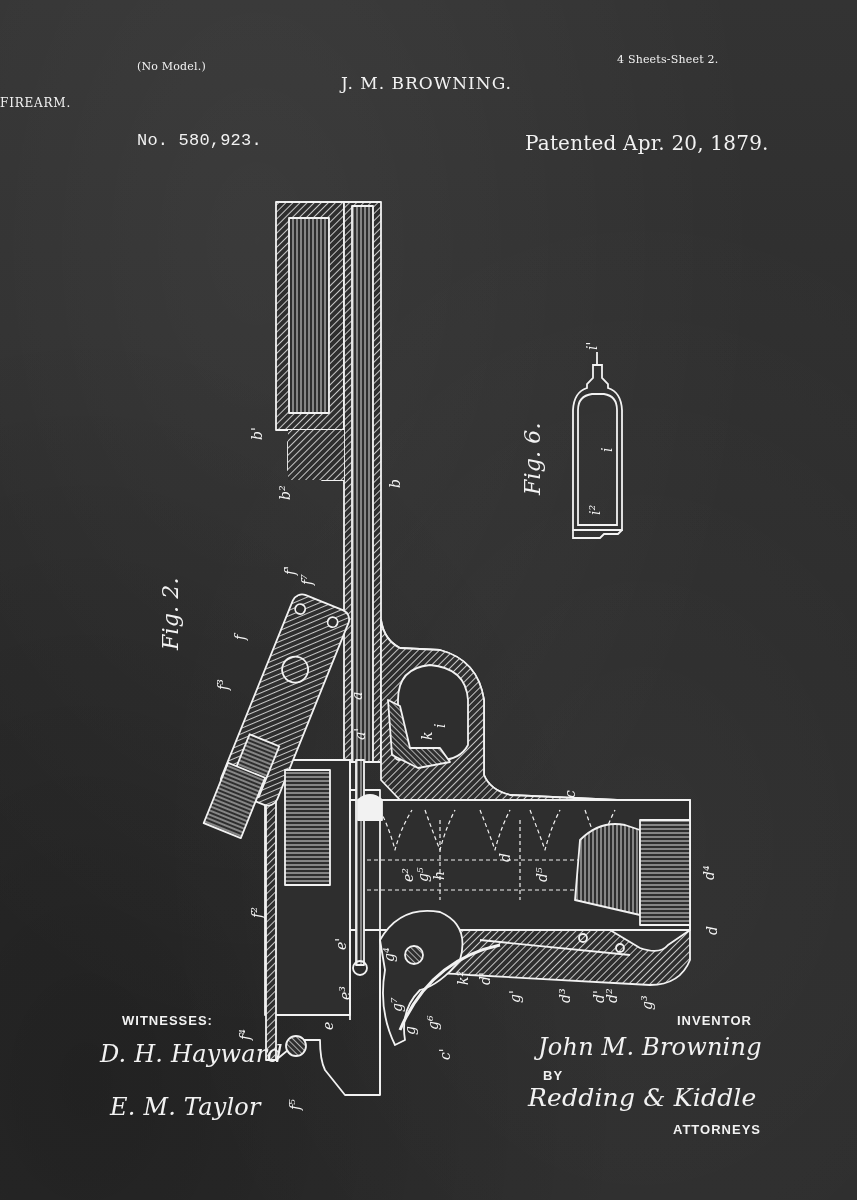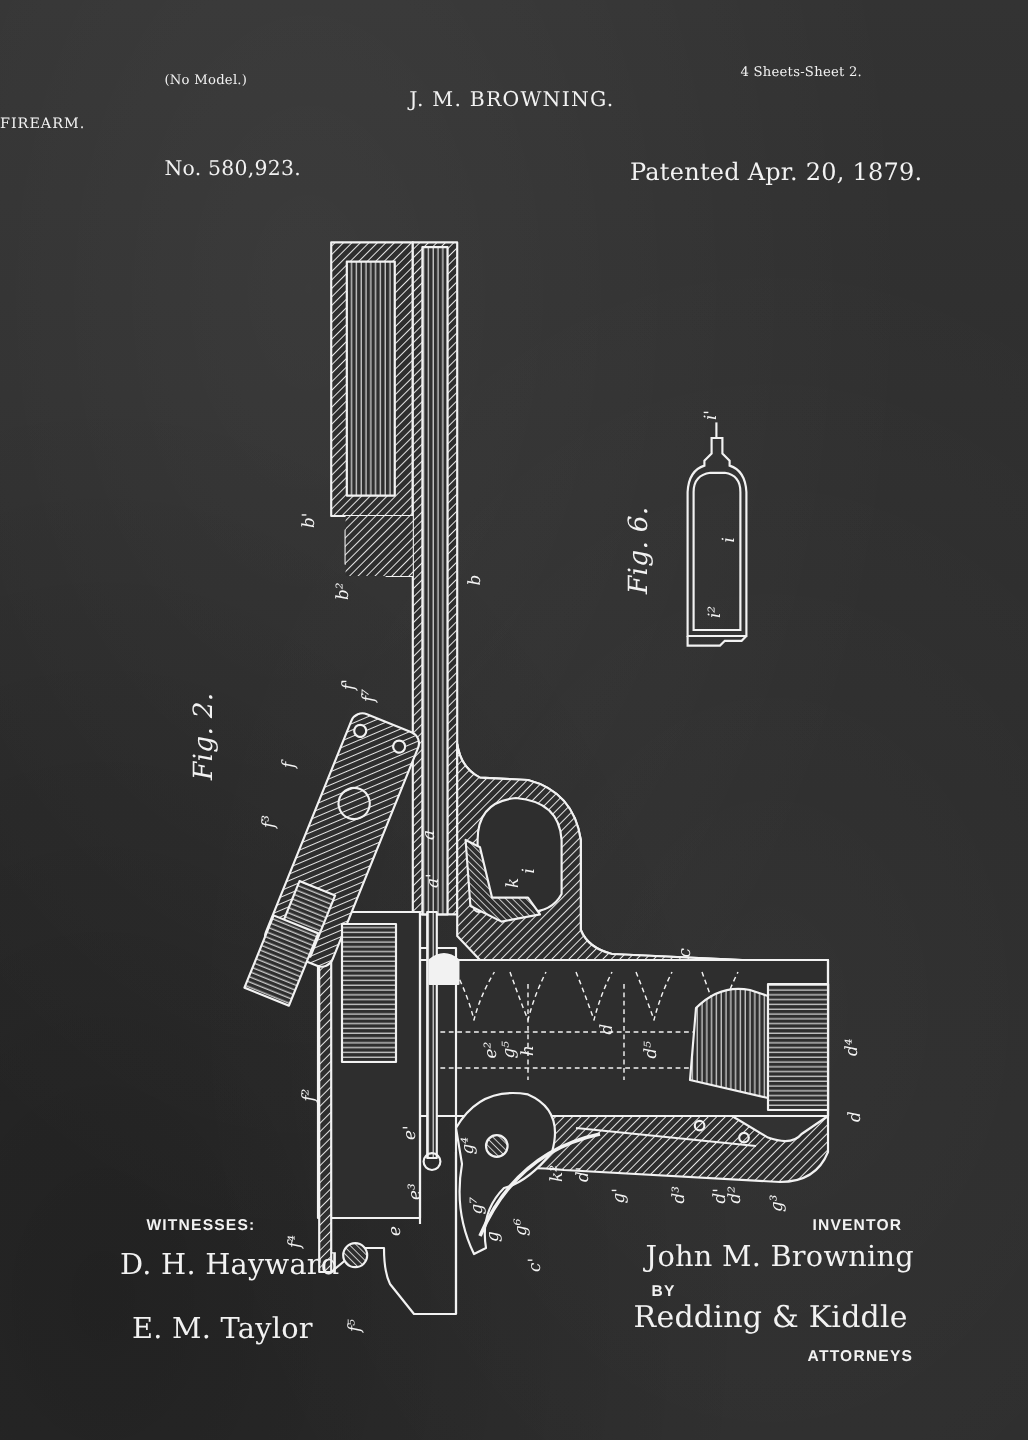--- a/index.html
+++ b/index.html
@@ -16,28 +16,28 @@
       radial-gradient(ellipse at 30% 20%, rgba(255,255,255,0.05), transparent 60%),
       radial-gradient(ellipse at 75% 70%, rgba(255,255,255,0.035), transparent 55%),
       radial-gradient(ellipse at 10% 90%, rgba(0,0,0,0.25), transparent 50%),
       linear-gradient(180deg, #333 0%, #2b2b2b 55%, #2d2d2d 100%);
   }
   .txt { position: absolute; white-space: nowrap; letter-spacing: 0.2px; }
   .no-model { left: 137px; top: 60px; font-size: 11px; }
   .sheets { left: 617px; top: 53px; font-size: 11px; }
   .inventor-name { left: 0; width: 857px; text-align: center; top: 73px; font-size: 17px; letter-spacing: 1px; transform: translateX(-2px); }
   .subject { left: 0; width: 857px; top: 96px; font-size: 12px; letter-spacing: 0.8px; }
-  .patent-no { left: 137px; top: 131px; font-size: 17px; }
+  .patent-no { left: 137px; top: 131px; font-size: 17px; font-family: Liberation Mono, monospace; }
   .patent-date { left: 525px; top: 131px; font-size: 20px; }
   .label-sans { font-family: Liberation Sans, sans-serif; font-weight: bold; font-size: 13px; letter-spacing: 1px; }
   .witnesses { left: 122px; top: 1013px; }
   .inventor-label { left: 677px; top: 1013px; }
   .by-label { left: 543px; top: 1068px; }
   .attorneys-label { left: 673px; top: 1122px; }
-  .script { font-family: "DejaVu Serif", serif; }
+  .script { font-family: "DejaVu Serif", serif; font-style: italic; }
   .sig-w1 { left: 100px; top: 1040px; font-size: 24px; }
   .sig-w2 { left: 110px; top: 1093px; font-size: 24px; }
   .sig-inv { left: 538px; top: 1033px; font-size: 24px; }
   .sig-att { left: 528px; top: 1083px; font-size: 25px; }
   .fig-label { font-style: italic; font-size: 22px; }
   .fig2 { left: 158px; top: 650px; transform: rotate(-90deg); transform-origin: left top; }
   .fig6 { left: 520px; top: 495px; transform: rotate(-90deg); transform-origin: left top; }
   svg.drawing { position: absolute; left: 0; top: 0; }
   .ref { font-family: "DejaVu Serif", serif; font-style: italic; fill: #f4f4f4; font-size: 14px; }
 </style>

